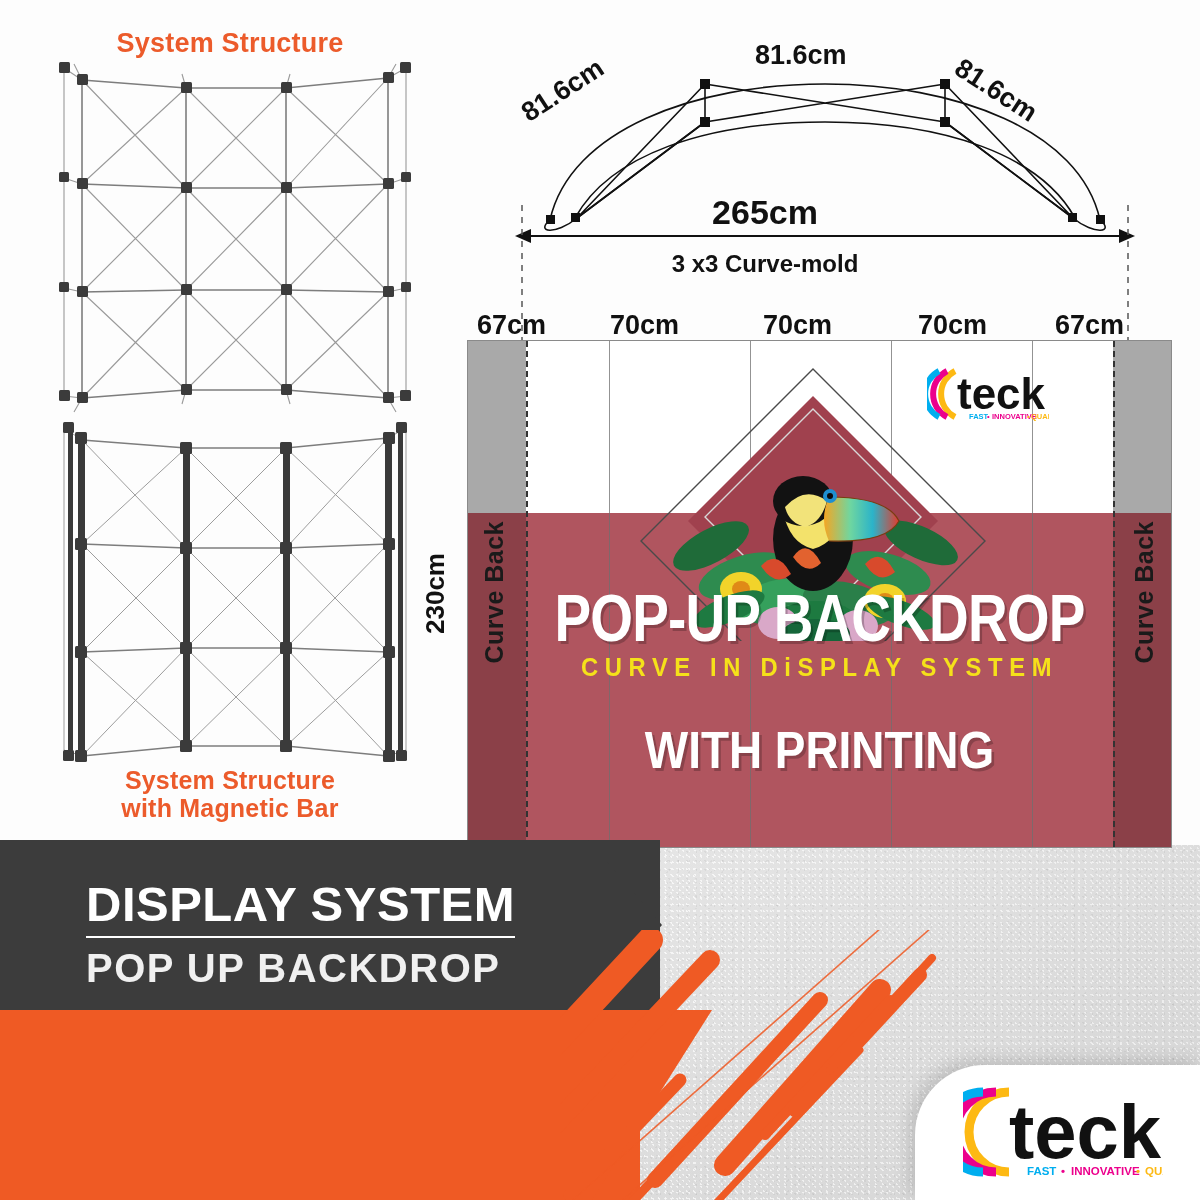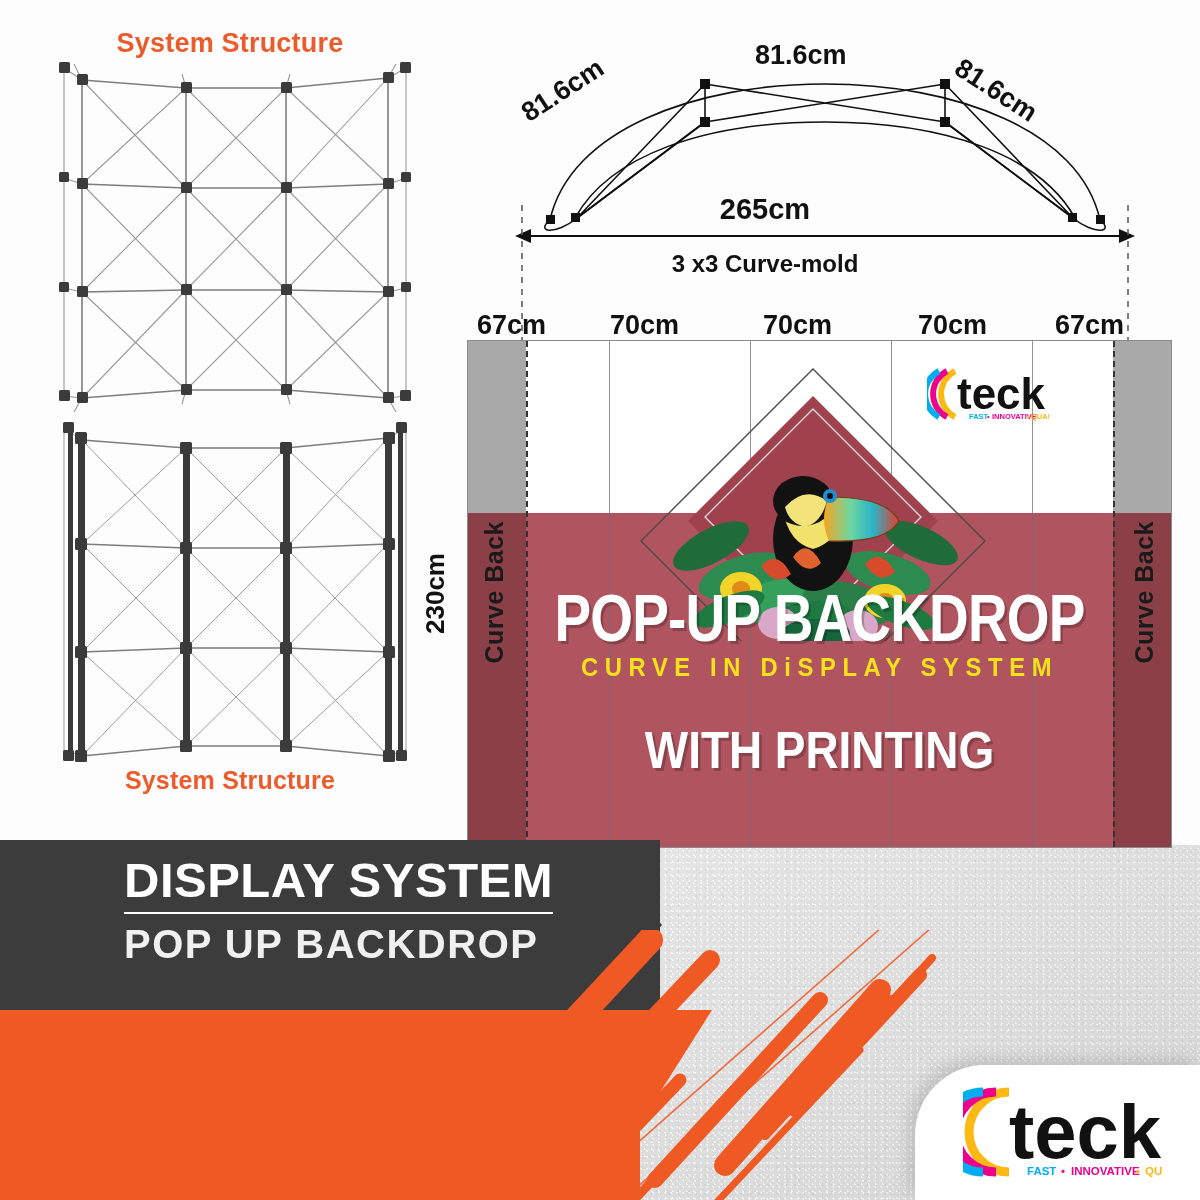--- a/index.html
+++ b/index.html
@@ -41,21 +41,21 @@
   #title-top{top:28px;font-size:27px;}
   #title-bottom{top:766px;font-size:25px;line-height:1.12;}
 
   .frame-svg{position:absolute;}
 
   
   .panel-right{position:absolute;left:455px;top:0;width:745px;height:940px;}
 
   .dim-label{position:absolute;font-weight:bold;color:#111;white-space:nowrap;}
   .dim-816{font-size:27px;}
-  .dim-265{font-size:29px;}
+  .dim-265{font-size:34px;}
   .curve-mold{font-size:24px;font-weight:bold;color:#111;}
   .panel-cm{font-size:27px;font-weight:bold;color:#111;}
 
   
   .backdrop{
     position:absolute;left:467px;top:340px;width:705px;height:508px;
     background:#fff;overflow:hidden;
     border:1px solid #8a8a8a;
     box-sizing:border-box;
   }
@@ -97,21 +97,21 @@
   
   .banner{
     position:absolute;left:0;top:840px;width:660px;height:170px;
     background:#3c3c3c;
   }
   .banner-arrow{
     position:absolute;left:588px;top:840px;width:0;height:0;
     border-top:85px solid transparent;border-bottom:85px solid transparent;
     border-left:74px solid #3c3c3c;
   }
-  .banner-inner{position:absolute;left:86px;top:856px;width:500px;margin-left:38px;}
+  .banner-inner{position:absolute;left:86px;top:880px;width:500px;}
   #banner-title{
     color:#fff;font-size:49px;font-weight:bold;letter-spacing:.5px;line-height:1;
     padding-bottom:7px;border-bottom:2px solid #fff;display:inline-block;
   }
   #banner-sub{
     color:#f0f0f0;font-size:40px;font-weight:bold;letter-spacing:1.5px;
     margin-top:8px;
   }
 
   
@@ -267,20 +267,21 @@
         <rect x="328" y="330" width="12" height="12" rx="1.5"></rect>
         <rect x="8" y="2" width="11" height="11" rx="1.5"></rect>
         <rect x="8" y="330" width="11" height="11" rx="1.5"></rect>
         <rect x="341" y="2" width="11" height="11" rx="1.5"></rect>
         <rect x="341" y="330" width="11" height="11" rx="1.5"></rect>
       </g>
     </svg>
 
     <div class="struct-title" id="title-bottom">
       <div>System Structure</div>
+      <div>with Magnetic Bar</div>
     </div>
   </div>
 
   <div class="panel-right">
 
     <svg style="position:absolute;left:60px;top:60px;" width="620" height="180" viewBox="0 0 620 180">
       <g stroke="#111" stroke-width="1.6" fill="none">
 
         <path d="M35 160 C 55 70, 180 24, 310 24 C 440 24, 565 70, 585 160"></path>
 

